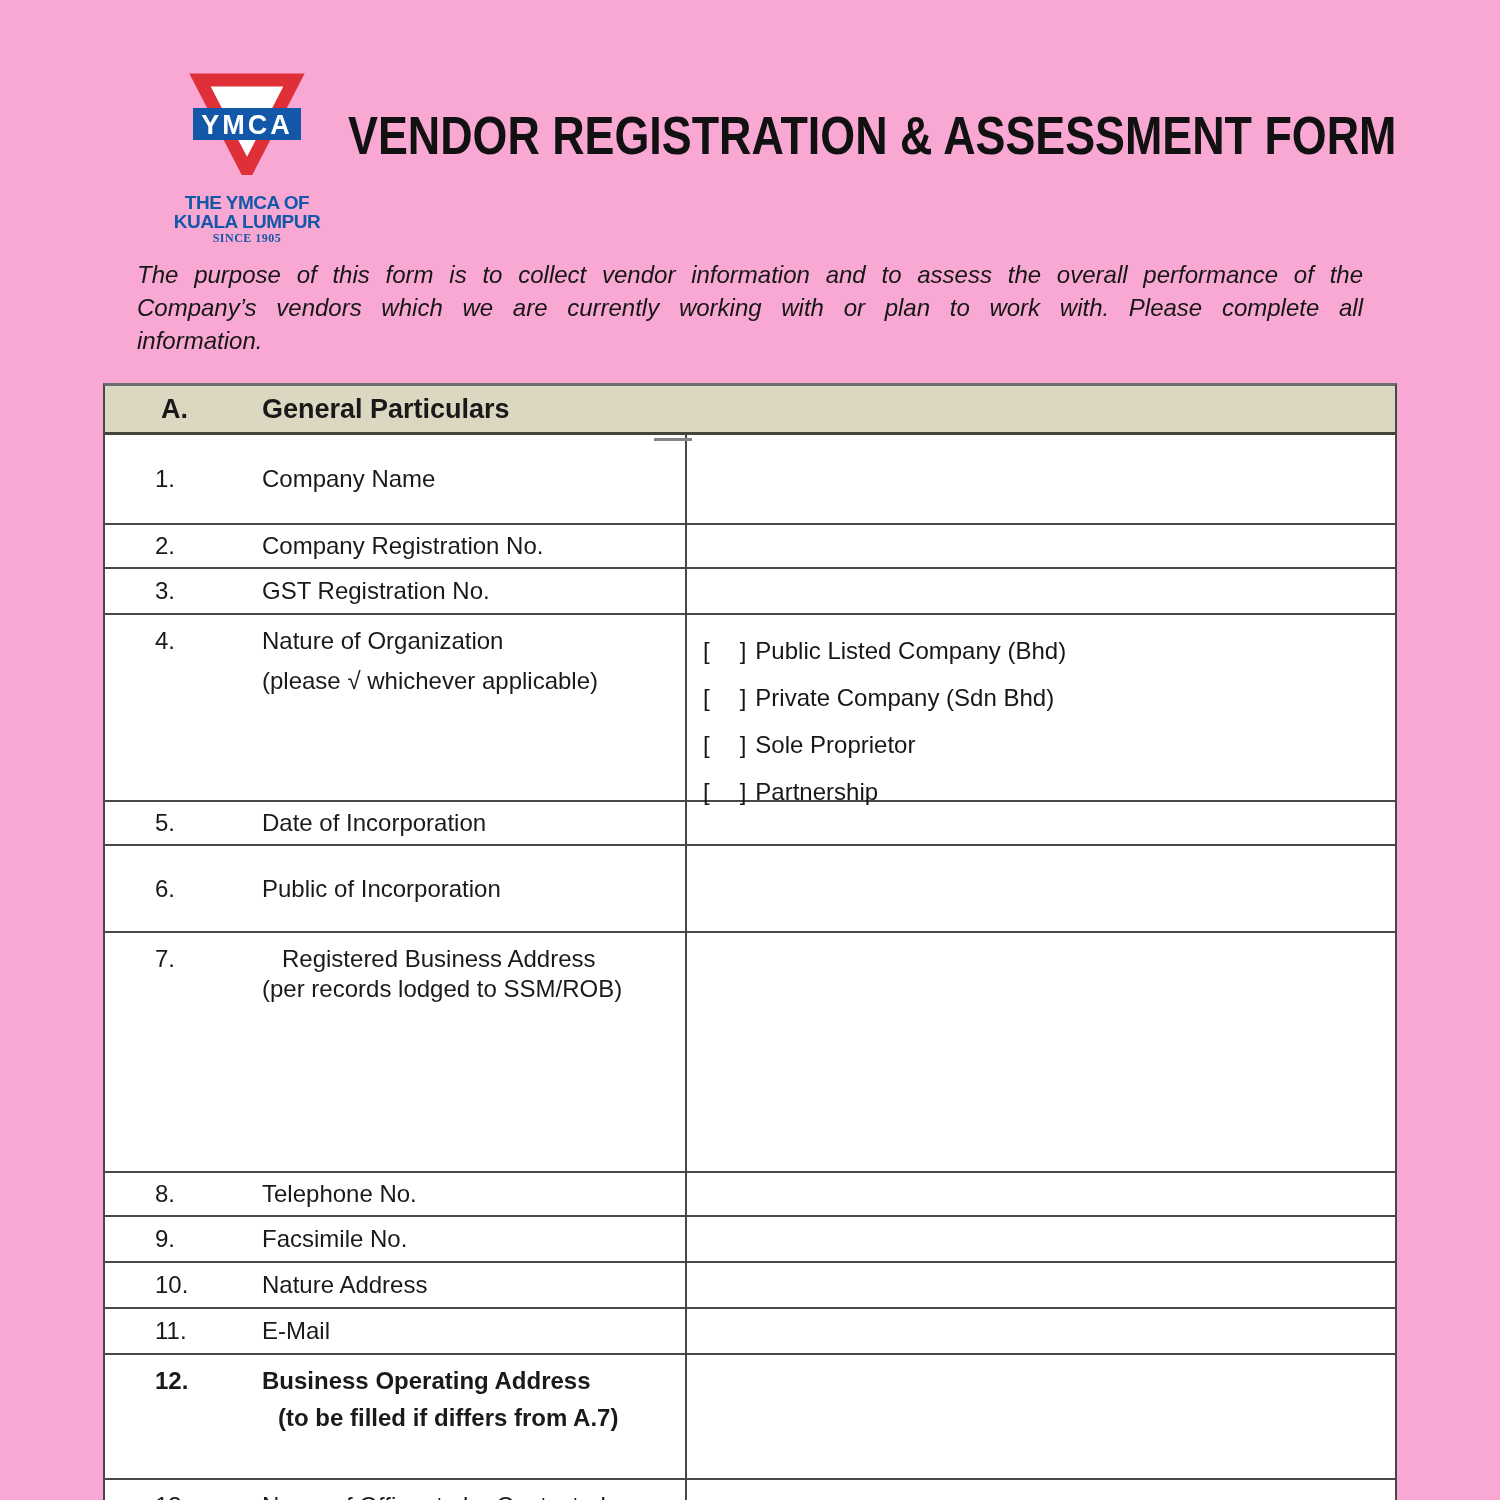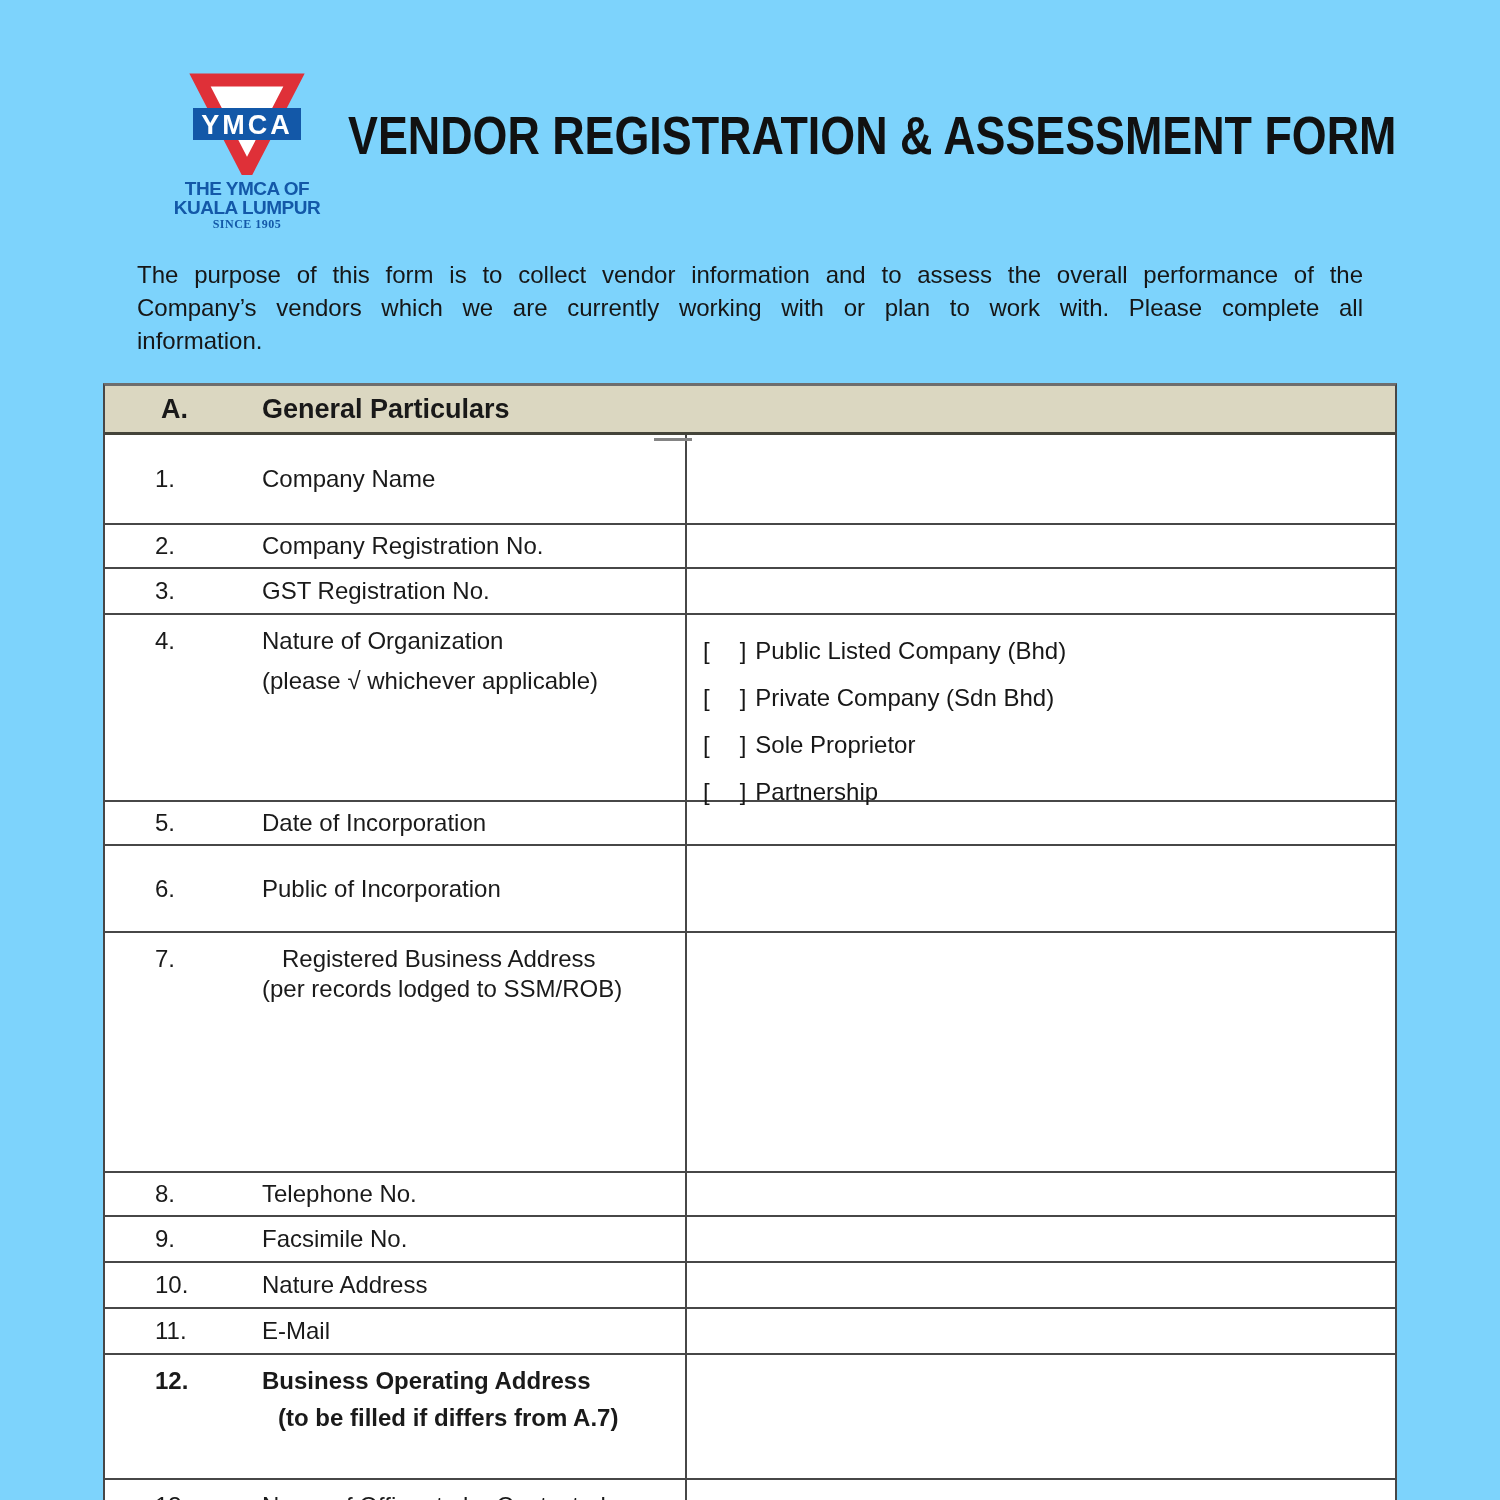--- a/index.html
+++ b/index.html
@@ -1,42 +1,42 @@
 <!DOCTYPE html>
 <html><head>
 <meta charset="utf-8">
 <style>
   html,body{margin:0;padding:0;}
   body{background:#ffffff;}
   .page{
     position:relative;
     width:1500px;height:1500px;
-    background:#7dd3fc;
+    background:#f9a8d4;
     overflow:hidden;
     font-family:"Liberation Sans", sans-serif;
     color:#1a1a1a;
   }
 
   
   .logo{position:absolute;left:163px;top:73px;width:168px;}
   .logo svg{display:block;margin:0 auto;}
-  .logo-text{margin-top:4px;text-align:center;font-weight:bold;line-height:19px;font-size:19px;letter-spacing:-0.5px;}
+  .logo-text{margin-top:18px;text-align:center;font-weight:bold;line-height:19px;font-size:19px;letter-spacing:-0.5px;}
   .logo-text .l3{font-size:12px;line-height:14px;letter-spacing:0.5px;font-family:Liberation Serif, serif;}
 
   
   .doc-title{
     position:absolute;left:348px;top:104px;
     font-size:54px;font-weight:bold;color:#111111;
     white-space:nowrap;letter-spacing:0px;
     transform:scaleX(0.83);transform-origin:0 0;
   }
 
   
   .intro{position:absolute;left:137px;top:258px;width:1226px;font-size:24px;color:#161616;}
-  .intro .iline{height:33px;line-height:33px;text-align:justify;text-align-last:justify;white-space:normal;}
+  .intro .iline{height:33px;line-height:33px;text-align:justify;text-align-last:justify;white-space:normal;font-style:italic;}
   .intro .iline.last{text-align:right;text-align-last:left;}
 
   
   .vtable{
     position:absolute;left:103px;top:383px;width:1294px;
     border:2px solid #474747;border-top:3px solid #6e6e6e;
     box-sizing:border-box;background:#ffffff;
   }
   .thead{
     height:49px;background:#dbd7c1;border-bottom:3px solid #44443a;

